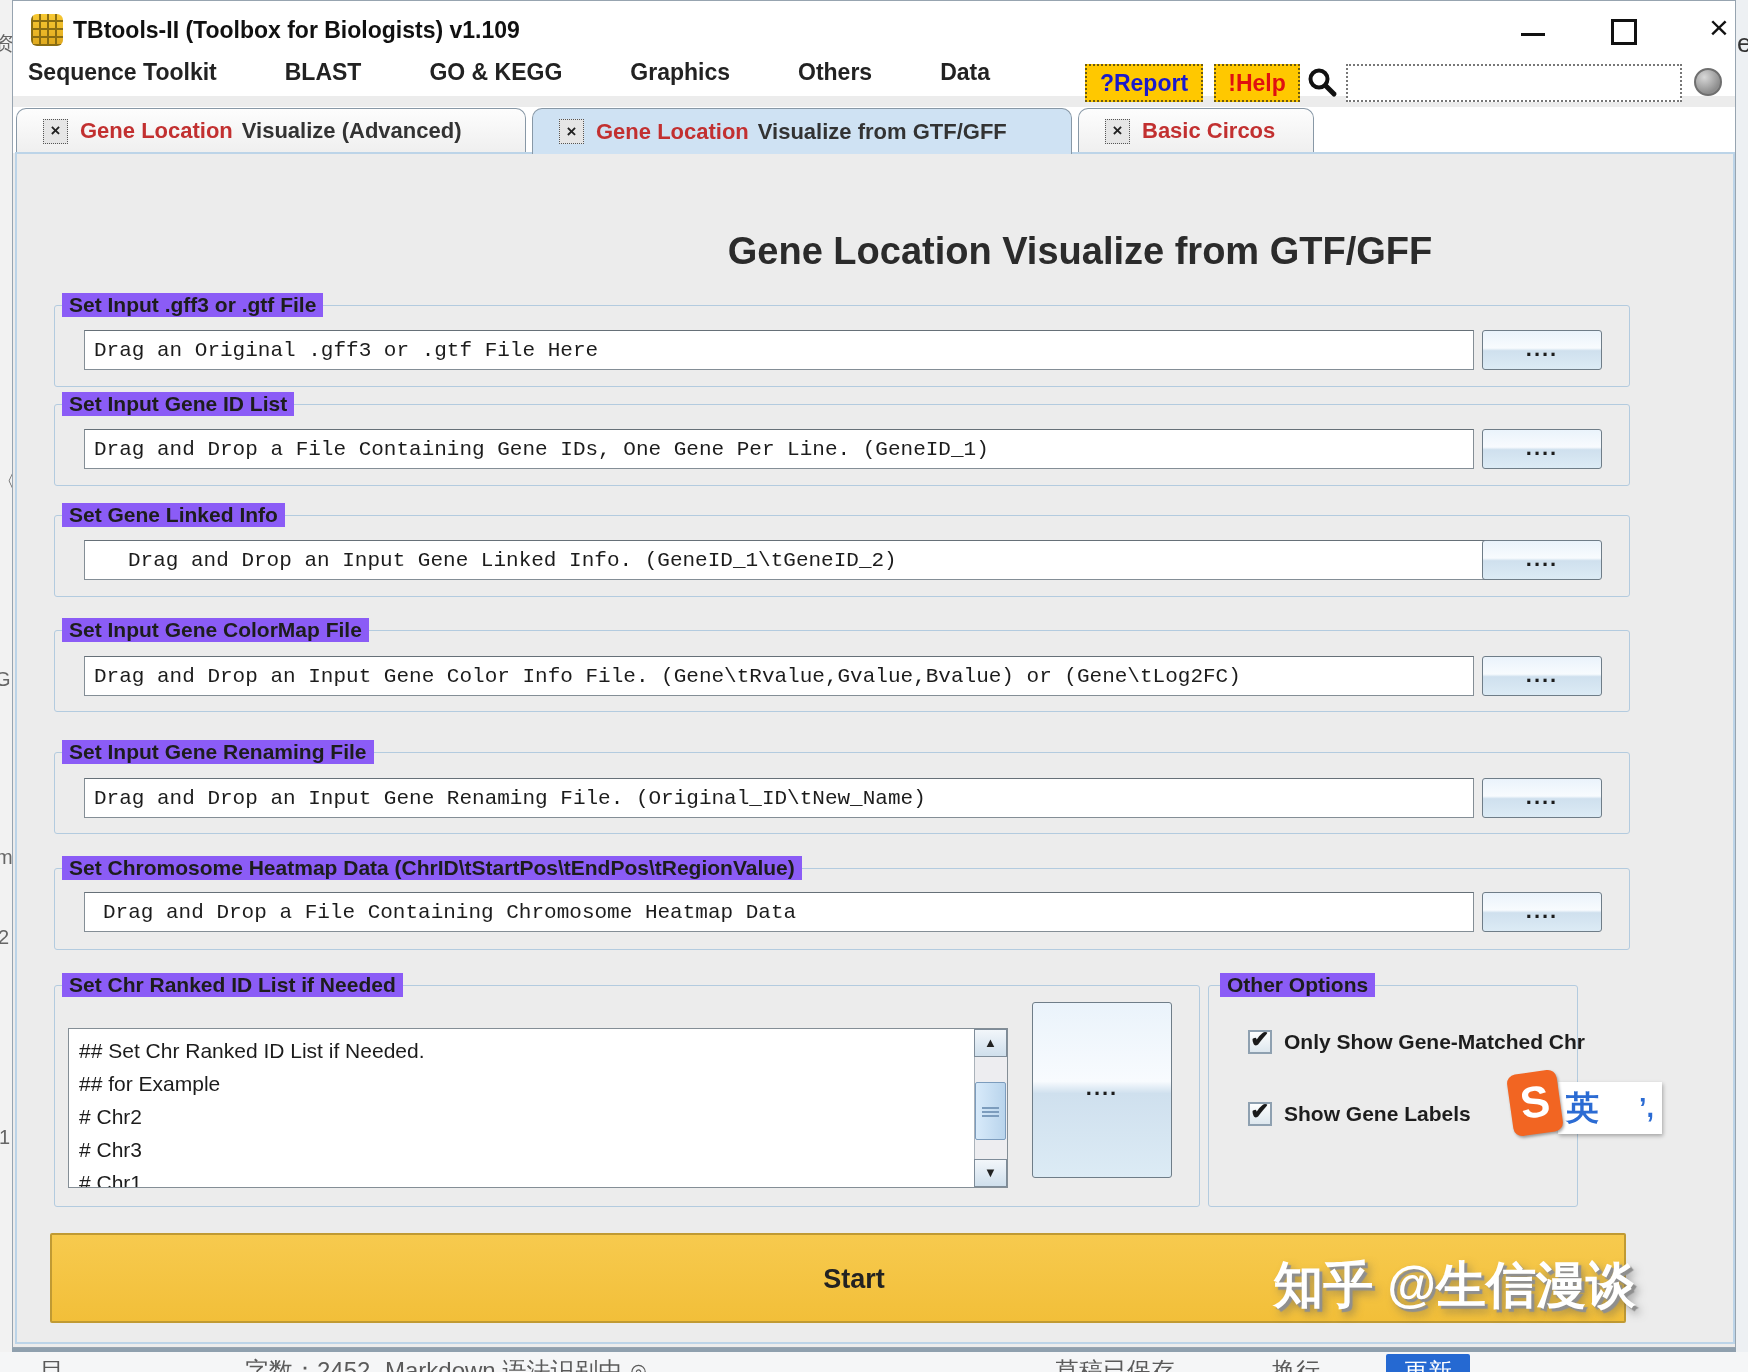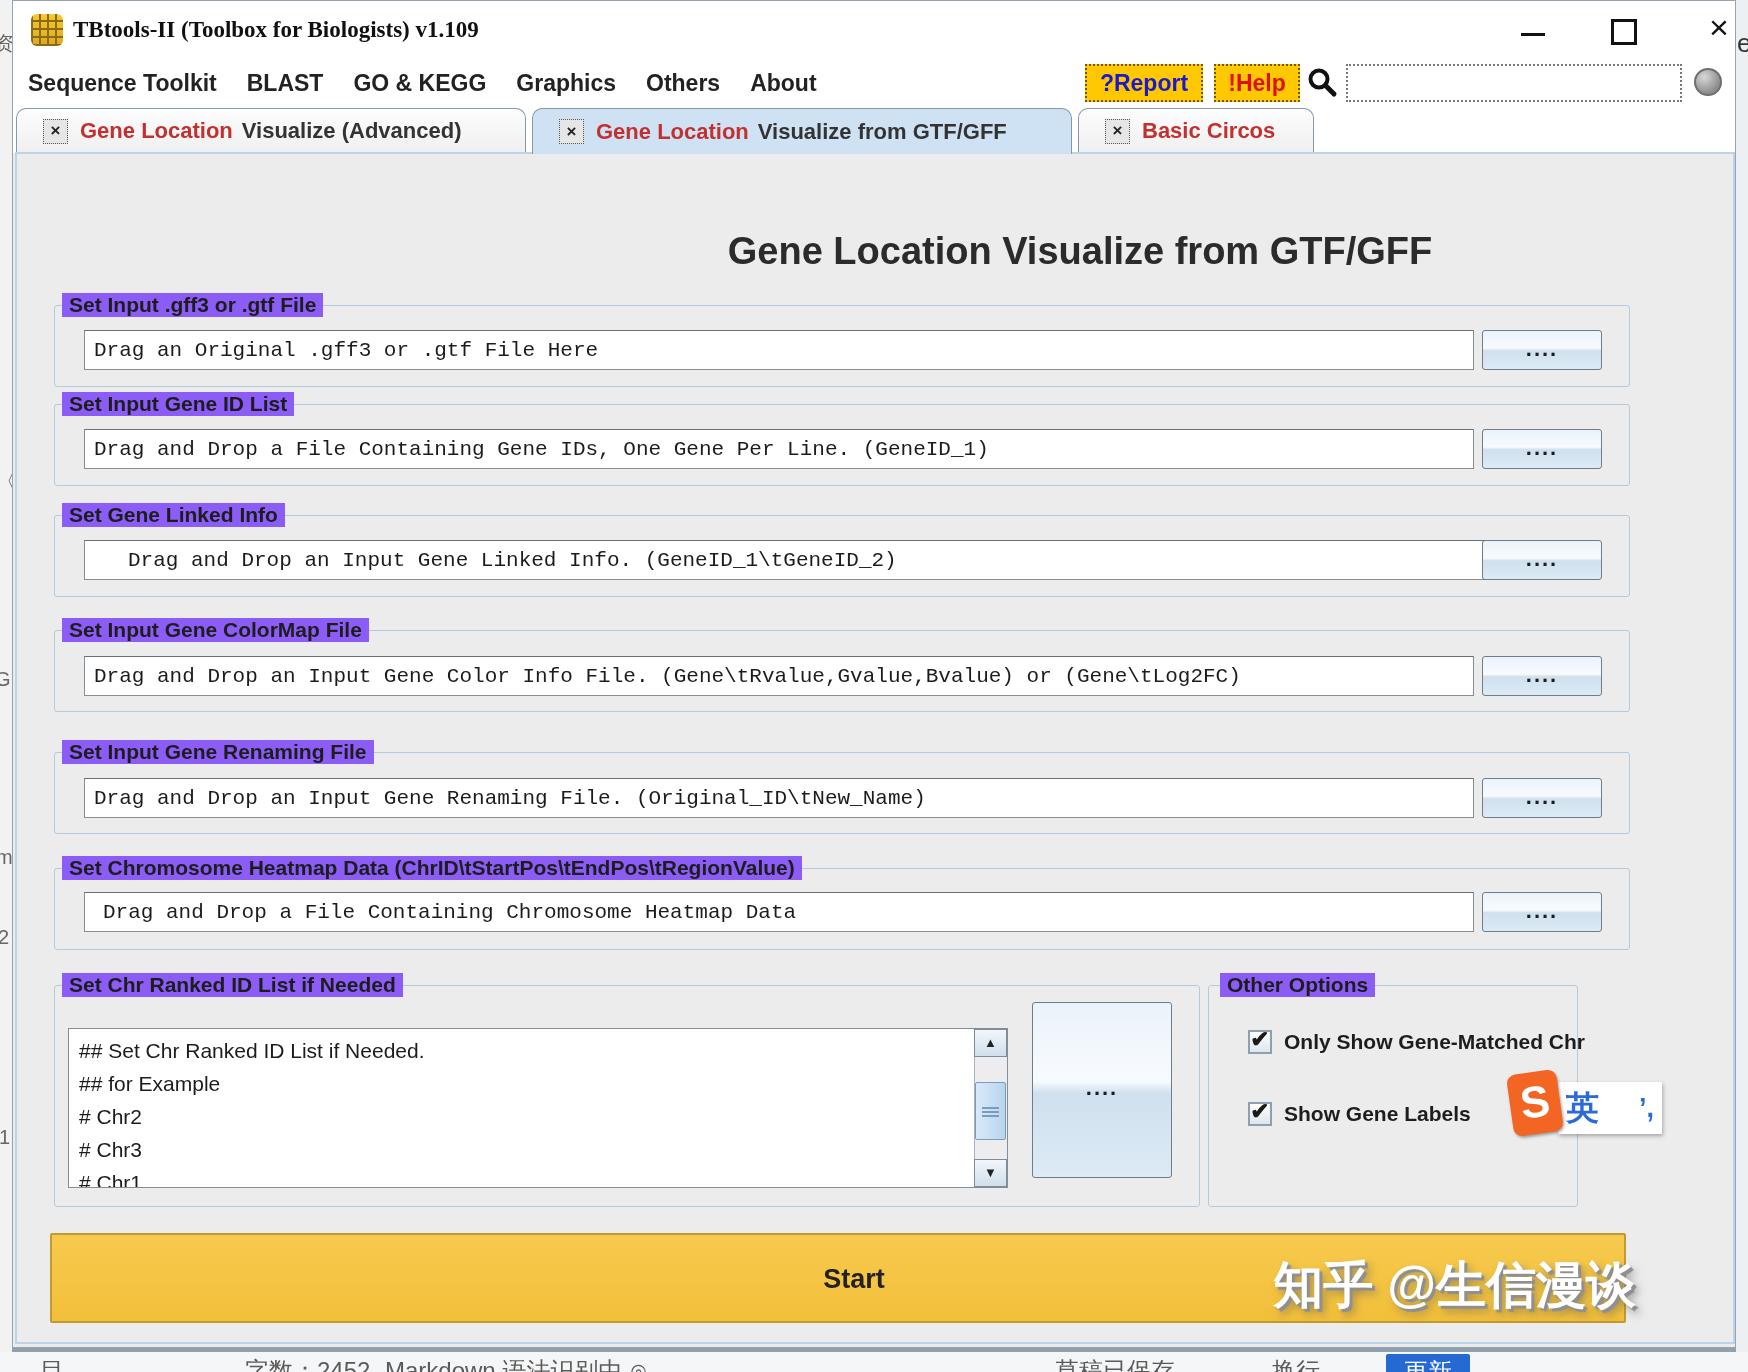--- a/index.html
+++ b/index.html
@@ -1,21 +1,21 @@
 <!DOCTYPE html>
 <html><head>
 <meta charset="utf-8">
 <style>
   html,body{margin:0;padding:0;background:#e9e9e9;font-family:"Liberation Sans",sans-serif;}
   #root{position:relative;width:1748px;height:1372px;overflow:hidden;background:#f0f0f0;}
   .abs{position:absolute;box-sizing:border-box;}
   
   .appwin{background:#ececec;border:1px solid #97a4b0;}
   .titlebar{background:#ffffff;}
-  .apptitle{font-size:23px;font-weight:bold;color:#101010;line-height:58px;white-space:nowrap;font-family:Liberation Serif, serif;}
+  .apptitle{font-size:23px;font-weight:bold;color:#101010;line-height:58px;white-space:nowrap;}
   .winctl{color:#111;text-align:center;cursor:default;}
   .minbar{width:24px;height:3px;background:#111;}
   .maxbox{width:20px;height:20px;border:3px solid #111;}
   .closex{font-size:34px;line-height:36px;}
   
   .menubar{background:#ffffff;display:flex;align-items:center;}
   .mitem{font-size:23px;font-weight:bold;color:#222;padding:0 15px;line-height:48px;white-space:nowrap;}
   .goldbtn{background:#ffc800;border:2px dotted #6b5a10;font-weight:bold;font-size:23px;text-align:center;line-height:34px;}
   .searchbox{background:#fff;border:2px dotted #777;}
   .graycircle{width:28px;height:28px;border-radius:50%;background:radial-gradient(circle at 35% 30%,#d8d8d8,#8d8d8d 70%);border:2px solid #6f6f6f;}
@@ -83,27 +83,27 @@
     <div class="abs apptitle" style="left:60px;top:0;">TBtools-II (Toolbox for Biologists) v1.109</div>
     <div class="abs winctl" style="left:1508px;top:32px;">
         <span class="minbar" style="display:block;"></span>
       </div>
     <div class="abs winctl" style="left:1598px;top:18px;">
         <span class="maxbox" style="display:block;"></span>
       </div>
     <div class="abs winctl closex" style="left:1688px;top:8px;width:36px;">×</div>
   </div>
 
-  <div class="abs menubar" style="left:13px;top:59px;width:1722px;height:48px;">
+  <div class="abs menubar" style="left:13px;top:48px;width:1722px;height:48px;gap:38px;">
     <span class="mitem">Sequence Toolkit</span>
     <span class="mitem">BLAST</span>
     <span class="mitem">GO &amp; KEGG</span>
     <span class="mitem">Graphics</span>
     <span class="mitem">Others</span>
-    <span class="mitem">About</span>
+    <span class="mitem">Data</span>
   </div>
   <div class="abs goldbtn" style="left:1085px;top:64px;width:118px;height:38px;color:#1a1acc;">?Report</div>
   <div class="abs goldbtn" style="left:1214px;top:64px;width:86px;height:38px;color:#e01010;">!Help</div>
   <div class="abs" style="left:1306px;top:66px;width:32px;height:32px;">
     <svg class="magsvg" width="32" height="32" viewBox="0 0 32 32">
         <circle cx="13" cy="13" r="8.5" fill="none" stroke="#111" stroke-width="4"></circle>
         <line x1="19.5" y1="19.5" x2="28" y2="28" stroke="#111" stroke-width="5" stroke-linecap="round"></line>
       </svg>
   </div>
   <input class="abs searchbox" style="left: 1346px; top: 64px; width: 336px; height: 38px;">

